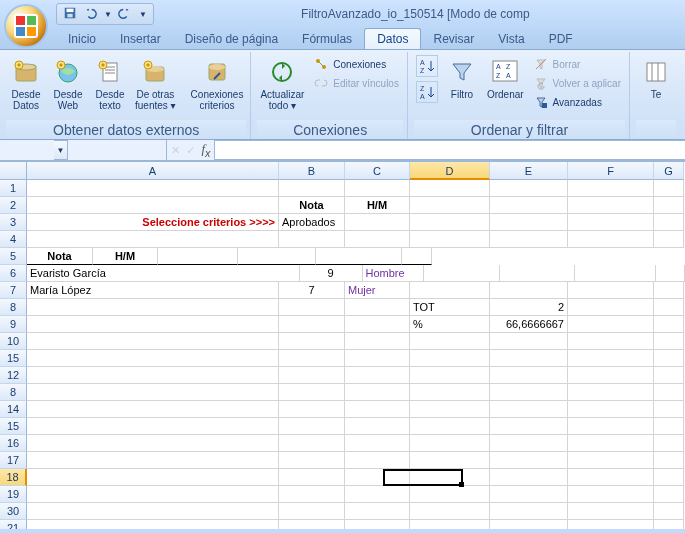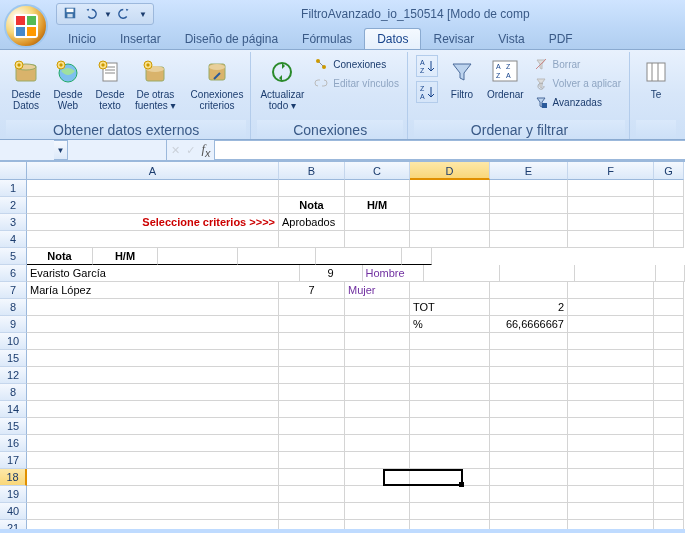--- a/index.html
+++ b/index.html
@@ -339,21 +339,21 @@
       <div class="rowhead">10</div>
       <div class="rowhead">15</div>
       <div class="rowhead">12</div>
       <div class="rowhead">8</div>
       <div class="rowhead">14</div>
       <div class="rowhead">15</div>
       <div class="rowhead">16</div>
       <div class="rowhead">17</div>
       <div class="rowhead sel">18</div>
       <div class="rowhead">19</div>
-      <div class="rowhead">40</div>
+      <div class="rowhead">30</div>
       <div class="rowhead">21</div>
     </div>
   <div class="cells" id="cells">
       <div class="row">
         <div class="cell colA" style="width: 252px;"></div>
         <div class="cell colB" style="width: 66px;"></div>
         <div class="cell colC" style="width: 65px;"></div>
         <div class="cell colD" style="width: 80px;"></div>
         <div class="cell colE" style="width: 78px;"></div>
         <div class="cell colF" style="width: 86px;"></div>

